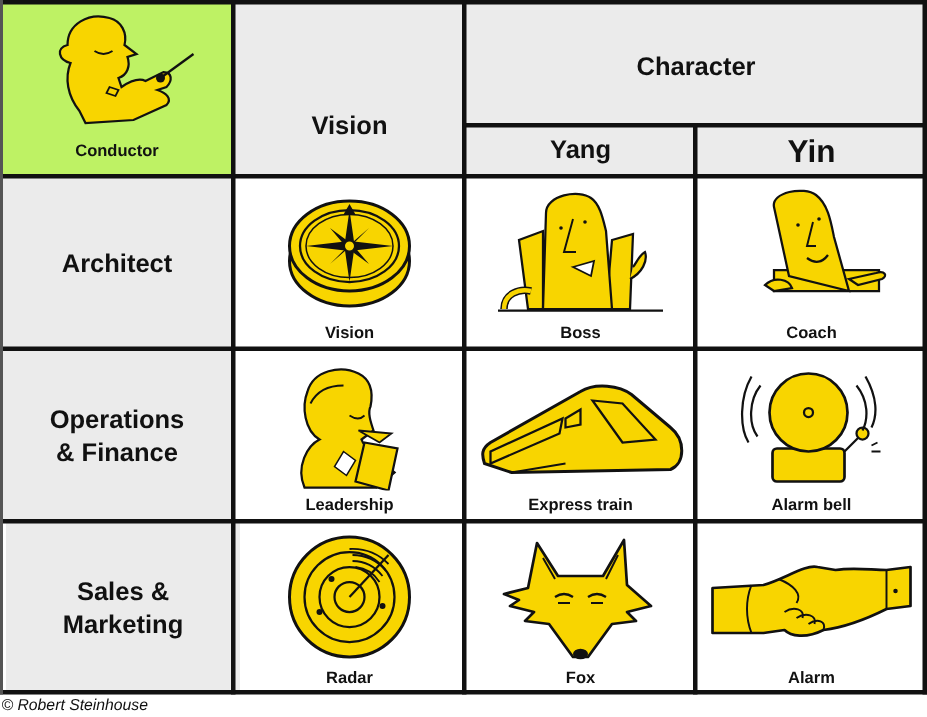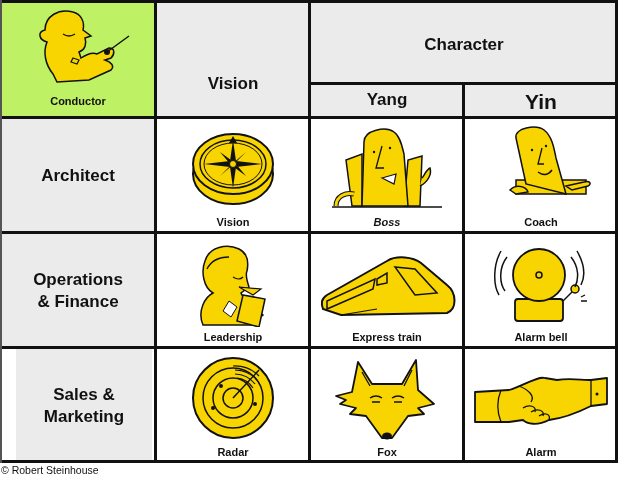--- a/index.html
+++ b/index.html
@@ -11,21 +11,21 @@
   .corner { background:#bef264; }
   .line { position:absolute; background:#111; }
   .hl { height:3px; }
   .vl { width:3px; }
   .hdr-text { position:absolute; left:0; right:0; text-align:center; font-weight:bold; }
   .row-label { position:absolute; left:0; right:0; top:50%; transform:translateY(-50%);
                text-align:center; font-weight:bold; font-size:17px; line-height:22px; }
   .icon { position:absolute; left:50%; transform:translateX(-50%); top:8px; }
   .caption { position:absolute; left:0; right:0; bottom:5px; text-align:center;
              font-weight:bold; font-size:11px; }
-  .credit { position:absolute; left:1px; top:464px; font-size:10.5px; color:#111; }
+  .credit { position:absolute; left:1px; top:464px; font-size:10.5px; color:#111;font-style:italic; }
   svg { display:block; }
 </style>
 </head>
 <body>
 
 <div class="grid">
 
   <div class="cell corner" style="left:0;top:0;width:156px;height:118px;">
     <div class="icon" style="top:4px;">
       <svg width="110" height="84" viewBox="0 0 110 84">
@@ -69,21 +69,21 @@
         <ellipse cx="43" cy="34" rx="33" ry="24" fill="none" stroke="#111" stroke-width="1.5"></ellipse>
         <ellipse cx="43" cy="34" rx="29" ry="21" fill="none" stroke="#111" stroke-width="1"></ellipse>
         <path d="M43 10 L46 31 L72 34 L46 37 L43 58 L40 37 L14 34 L40 31 Z" fill="#111"></path>
         <path d="M30 22 L45 33 L56 46 L41 35 Z M56 22 L41 35 L30 46 L45 33 Z" fill="#111"></path>
         <path d="M39 13 L43 6 L47 13 Z" fill="#111"></path>
         <circle cx="43" cy="34" r="3.5" fill="#f8d500" stroke="#111"></circle>
       </svg>
     </div>
     <div class="caption">Vision</div>
   </div>
-  <div class="cell" style="left:310px;top:118px;width:154px;height:115px;font-style:italic;">
+  <div class="cell" style="left:310px;top:118px;width:154px;height:115px;">
     <div class="icon" style="top:6px;">
       <svg width="110" height="84" viewBox="0 0 110 84">
         <path d="M20 82 L14 36 L30 30 L30 82 Z" fill="#f8d500" stroke="#111" stroke-width="1.5"></path>
         <path d="M72 82 L76 36 L90 32 L88 82 Z" fill="#f8d500" stroke="#111" stroke-width="1.5"></path>
         <path d="M30 82 L32 18 C32 6 54 2 62 8 C68 12 70 22 72 30 L76 82 Z" fill="#f8d500" stroke="#111" stroke-width="1.5"></path>
         <circle cx="42" cy="28" r="1.2" fill="#111"></circle>
           <circle cx="58" cy="24" r="1.2" fill="#111"></circle>
         <path d="M50 22 L44 44 L52 44" fill="none" stroke="#111" stroke-width="1.3"></path>
         <path d="M50 54 L64 50 L62 60 Z" fill="#fff" stroke="#111" stroke-width="1.2"></path>
         <path d="M88 62 C96 58 100 50 98 44 C94 46 92 52 90 54" fill="#f8d500" stroke="#111" stroke-width="1.5"></path>
@@ -149,21 +149,21 @@
         <circle cx="46" cy="32" r="3" fill="#f8d500" stroke="#111" stroke-width="1.5"></circle>
         <line x1="70" y1="58" x2="80" y2="48" stroke="#111" stroke-width="1.5"></line>
         <circle cx="82" cy="46" r="4" fill="#f8d500" stroke="#111" stroke-width="1.5"></circle>
         <path d="M14 14 C6 24 6 40 12 48 M8 8 C0 22 0 42 6 52 M78 14 C86 24 86 36 82 44 M84 8 C92 22 92 34 88 42" fill="none" stroke="#111" stroke-width="1.5"></path>
         <path d="M88 54 L92 52 M88 58 L94 58" stroke="#111" stroke-width="1.3"></path>
       </svg>
     </div>
     <div class="caption">Alarm bell</div>
   </div>
 
-  <div class="cell hdr" style="left:16px;top:348px;width:136px;height:115px;">
+  <div class="cell hdr" style="left:4px;top:348px;width:156px;height:115px;">
     <div class="row-label">
       <div>Sales &amp;</div>
       <div>Marketing</div>
     </div>
   </div>
   <div class="cell" style="left:156px;top:348px;width:154px;height:115px;">
     <div class="icon" style="top:8px;">
       <svg width="84" height="84" viewBox="0 0 84 84">
         <circle cx="42" cy="42" r="40" fill="#f8d500" stroke="#111" stroke-width="2"></circle>
         <circle cx="42" cy="42" r="30" fill="none" stroke="#111" stroke-width="1.5"></circle>

